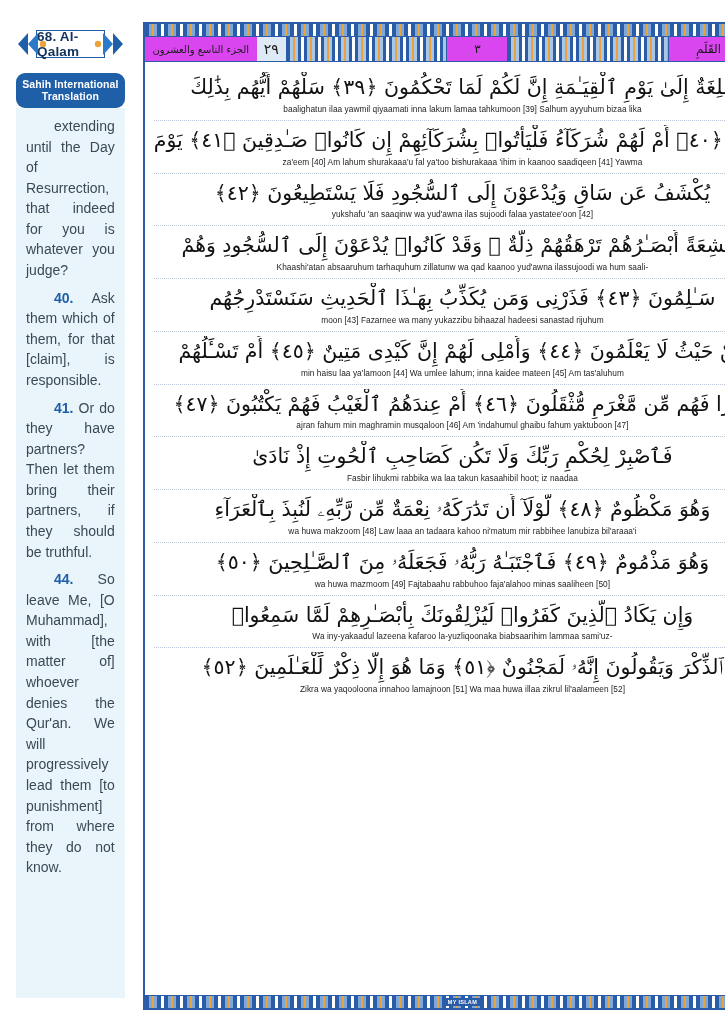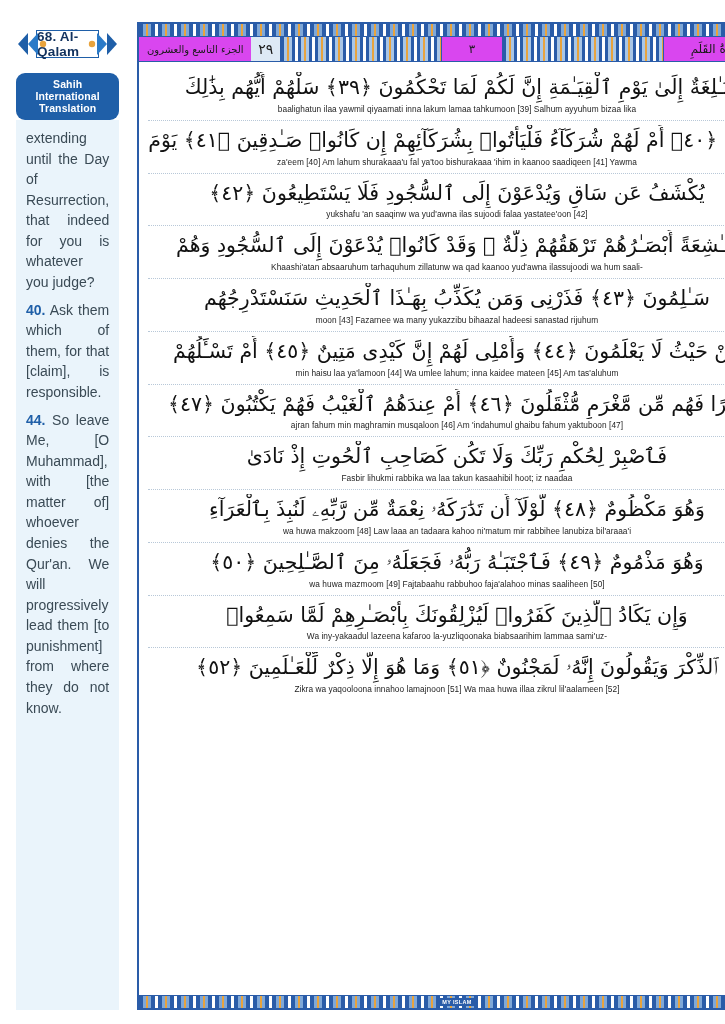--- a/index.html
+++ b/index.html
@@ -85,20 +85,21 @@
     line-height: 1.47;
     color: #3a4a55;
     text-align: justify;
     text-justify: inter-word;
     margin: 0 0 7px 0;
   }
   .tv:last-child { margin-bottom: 0; }
   .tv .vn {
     color: #1f5fa8;
     font-weight: bold;
+    margin-left: 28px;
   }
 
   
   .divider {
     width: 3px;
     background: #2a5ca8;
     margin: 22px 0 30px 0;
   }
 
   
@@ -249,20 +250,21 @@
           <circle cx="7" cy="17" r="3.2" fill="#e8a33d"></circle>
         </svg>
       </span>
     </div>
 
     <div class="trans-label">Sahih International Translation</div>
 
     <div class="trans-body">
       <p class="tv"><span class="vn"></span> <span>extending until the Day of Resurrection, that indeed for you is whatever you judge?</span></p>
       <p class="tv"><span class="vn">40.</span> <span>Ask them which of them, for that [claim], is responsible.</span></p>
+      <p class="tv"><span class="vn">41.</span> <span>Or do they have partners? Then let them bring their partners, if they should be truthful.</span></p>
       <p class="tv"><span class="vn">44.</span> <span>So leave Me, [O Muhammad], with [the matter of] whoever denies the Qur'an. We will progressively lead them [to punishment] from where they do not know.</span></p>
 
     </div>
   </div>
 
   <div class="divider"></div>
 
   <div class="right-col">
     <div class="frame">
 

